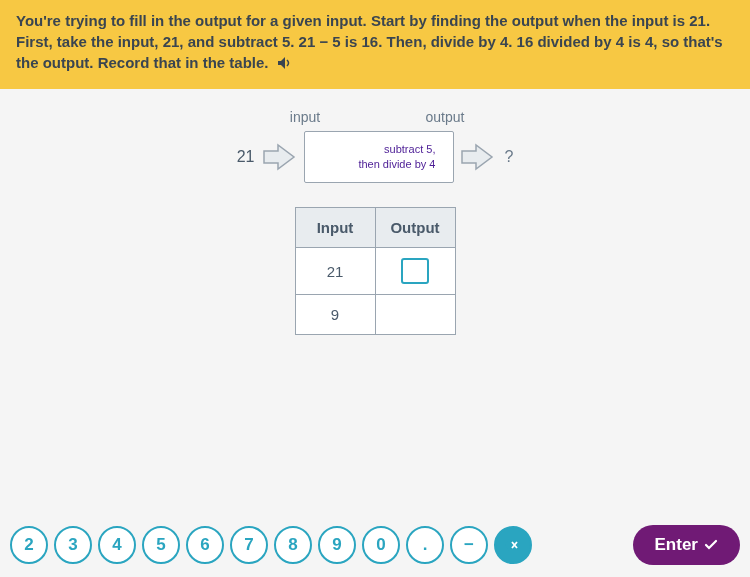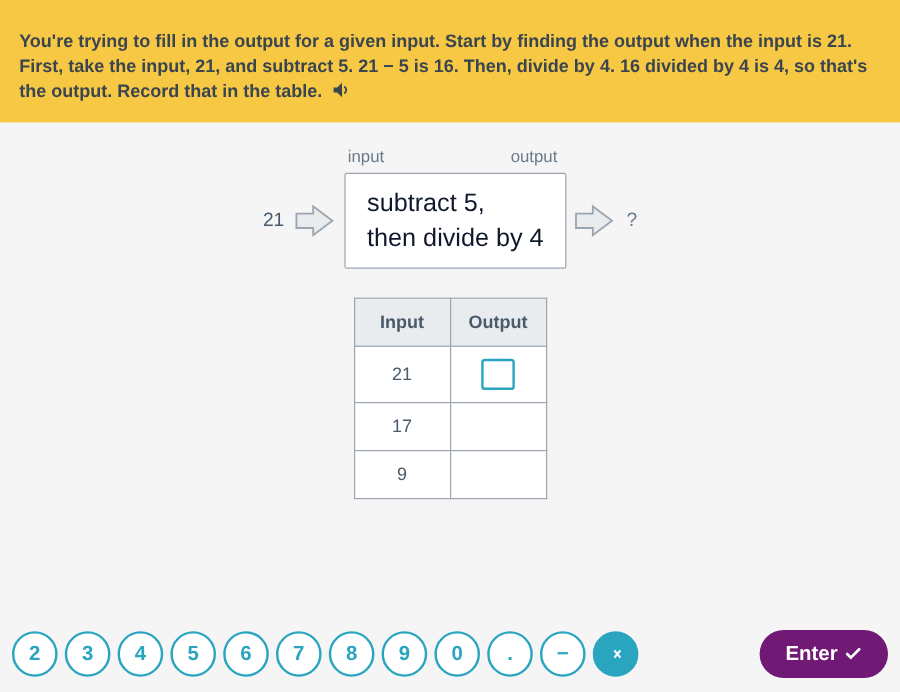--- a/index.html
+++ b/index.html
@@ -6,21 +6,21 @@
 body {
   font-family: -apple-system, BlinkMacSystemFont, 'Segoe UI', Arial, sans-serif;
   background: #f5f5f5;
   width: 750px;
   height: 577px;
   overflow: hidden;
   color: #4a5a6a;
 }
 .hint-banner {
   background: #f7c843;
-  padding: 24px 16px 14px;
+  padding: 10px 16px 14px;
   font-size: 15px;
   line-height: 1.4;
   color: #3a4550;
   font-weight: 600;
 }
 .audio-icon {
   display: inline-block;
   vertical-align: middle;
   margin-left: 4px;
 }
@@ -50,24 +50,24 @@
 .in-val {
   font-size: 16px;
   color: #4a5a6a;
   margin-right: 2px;
 }
 .arrow-shape { fill: #e8ecef; stroke: #9aa5b0; stroke-width: 1.5; }
 .rule-box {
   border: 1.5px solid #9aa5b0;
   background: #fff;
   padding: 10px 18px;
-  text-align: left;
-  font-size: 21px;
+  text-align: right;
+  font-size: 11px;
   line-height: 1.4;
-  color: #0f172a;
+  color: #4c1d95;
   border-radius: 2px;
   min-width: 150px;
 }
 .out-val {
   font-size: 16px;
   color: #6a7a8a;
   margin-left: 2px;
 }
 .io-table {
   margin: 0 auto;
@@ -178,24 +178,20 @@
     <thead>
       <tr>
         <th>Input</th>
         <th>Output</th>
       </tr>
     </thead>
     <tbody>
       <tr>
         <td>21</td>
         <td><span class="answer-box"></span></td>
-      </tr>
-      <tr>
-        <td>17</td>
-        <td></td>
       </tr>
       <tr>
         <td>9</td>
         <td></td>
       </tr>
     </tbody>
   </table>
 
 </div>
 

